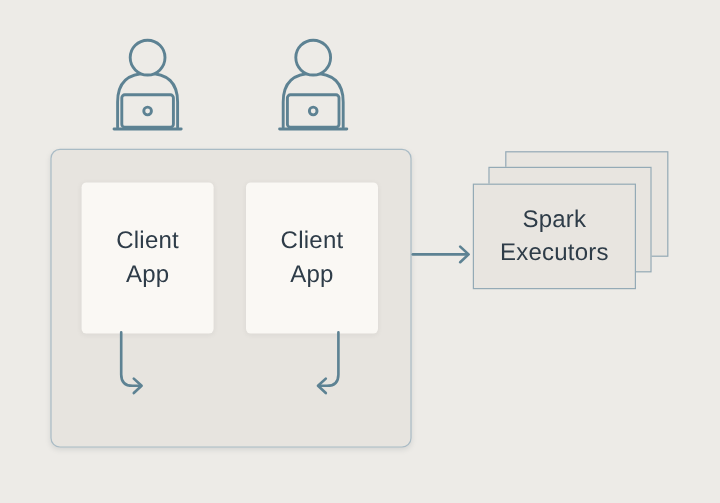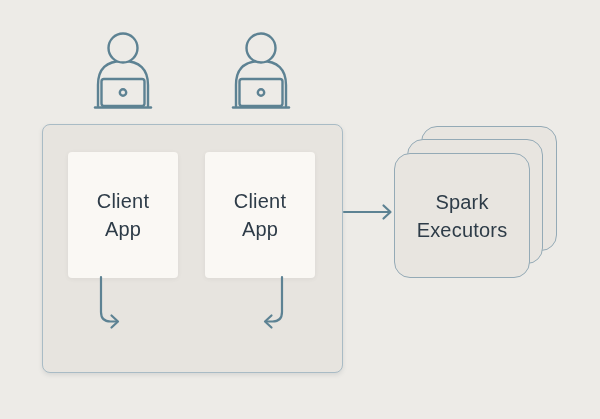--- a/index.html
+++ b/index.html
@@ -56,24 +56,24 @@
     position: absolute;
     left: 0;
     right: 0;
     top: 184px;
     white-space: nowrap;
   }
   
   .exec-card {
     position: absolute;
     width: 136px;
-    height: 125px;
+    height: 88px;
     background: #e8e5e0;
     border: 1.5px solid #94aab6;
-    border-radius: 16px;
+    border-radius: 0;
     box-sizing: border-box;
   }
   .exec-card.back   { left: 421px; top: 126px; }
   .exec-card.middle { left: 407px; top: 139px; }
   .exec-card.front  {
     left: 394px; top: 153px;
     display: flex; align-items: center; justify-content: center;
   }
   .exec-card.front .label { width: 112px; }
   

